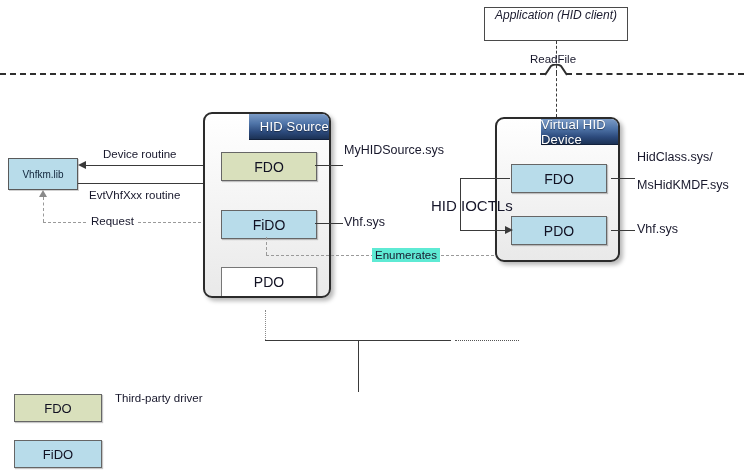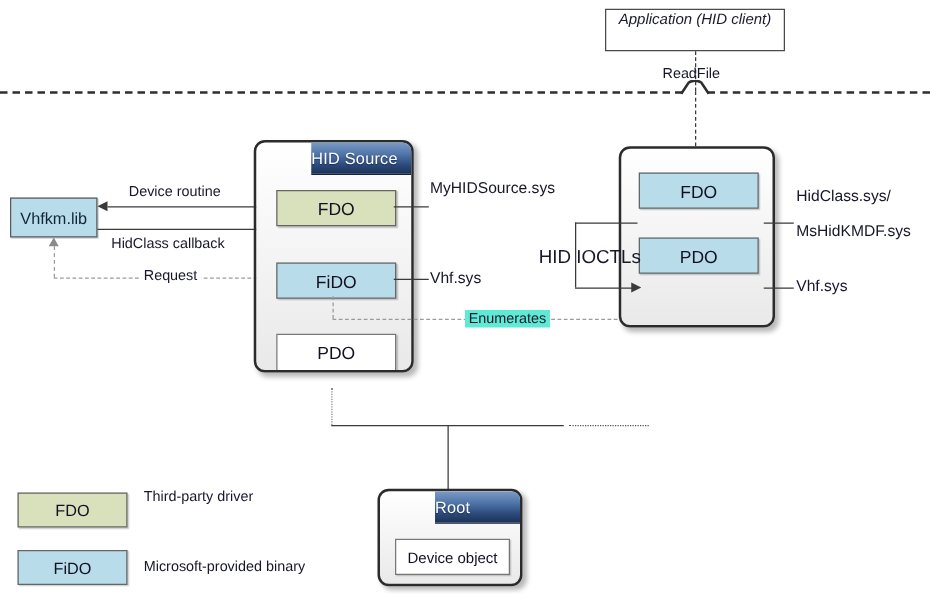--- a/index.html
+++ b/index.html
@@ -28,21 +28,21 @@
     box-sizing: border-box;
     font-style: italic;
   }
   .libbox {
     border: 1px solid #5a5a5a;
     background: #b8dcea;
     display: flex;
     align-items: center;
     justify-content: center;
     color: #10243a;
-    font-size: 13px;
+    font-size: 10px;
     box-sizing: border-box;
     box-shadow: 1px 1px 0 rgba(0,0,0,.18);
   }
 
   
   .device {
     box-sizing: border-box;
     border: 2px solid #2b2b2b;
     border-radius: 9px;
     background: linear-gradient(180deg,#ffffff 0%,#f3f3f3 55%,#e9e9e9 100%);
@@ -50,21 +50,21 @@
     overflow: hidden;
   }
   .device-header {
     height: 25px;
     background: linear-gradient(180deg,#7b9bc6 0%,#4f74a8 38%,#2c4a7c 72%,#1c3255 100%);
     border-bottom: 1px solid #12213c;
     color: #ffffff;
     font-size: 13px;
     display: flex;
     align-items: center;
-    justify-content: flex-start;
+    justify-content: flex-end;
     text-shadow: 0 1px 1px rgba(0,0,0,.45);
     letter-spacing: .2px;
     margin-left: 44px;
   }
   .device-body { position: relative; height: calc(100% - 26px); }
 
   
   .obj {
     position: absolute;
     box-sizing: border-box;
@@ -160,27 +160,27 @@
   <div class="libbox abs" style="left:8px; top:158px; width:70px; height:32px;">
     <span>Vhfkm.lib</span>
   </div>
 
   <div class="hline" style="left:86px; top:165px; width:147px;"></div>
   <div class="arr arr-l" style="left:78px; top:160.5px;"></div>
   <div class="lbl" style="left:103px; top:147px;">Device routine</div>
 
   <div class="hline" style="left:78px; top:183px; width:145px;"></div>
   <div class="arr arr-r" style="left:222px; top:178.5px;"></div>
-  <div class="lbl" style="left:89px; top:188px;">HidClass callback</div>
+  <div class="lbl" style="left:89px; top:188px;">EvtVhfXxx routine</div>
 
   <div class="hline-g" style="left:43px; top:222px; width:178px;"></div>
   <div class="arr arr-r-g" style="left:220px; top:218px;"></div>
   <div class="vline-g" style="left:43px; top:197px; height:25px;"></div>
   <div class="arr arr-u-g" style="left:39px; top:190px;"></div>
-  <div class="lbl" style="left:88px; top:214px; background:#ffffff; padding:0 3px;margin-left:24px;">Request</div>
+  <div class="lbl" style="left:88px; top:214px; background:#ffffff; padding:0 3px;">Request</div>
 
   <div class="device abs" style="left:203px; top:112px; width:128px; height:186px;">
     <div class="device-header">
       <span>HID Source</span>
     </div>
     <div class="device-body">
       <div class="obj green" style="left:16px; top:12px; width:96px; height:29px;">
         <span>FDO</span>
       </div>
       <div class="obj blue" style="left:16px; top:70px; width:96px; height:29px;">
@@ -198,20 +198,23 @@
   <div class="hline" style="left:315px; top:223px; width:28px;"></div>
   <div class="lbl lbl-lg" style="left:344px; top:215px;">Vhf.sys</div>
 
   <div class="vline-g" style="left:266px; top:237px; height:18px;"></div>
   <div class="hline-g" style="left:266px; top:255px; width:288px;"></div>
   <div class="vline-g" style="left:553px; top:243px; height:12px;"></div>
   <div class="arr arr-u-g" style="left:549px; top:237px;"></div>
   <div class="lbl" style="left:372px; top:248px; background:#5eead4; padding:0 3px;">Enumerates</div>
 
   <div class="device abs" style="left:495px; top:117px; width:125px; height:145px;">
+    <div class="device-header">
+      <span>Virtual HID Device</span>
+    </div>
     <div class="device-body">
       <div class="obj blue" style="left:14px; top:19px; width:96px; height:29px;">
         <span>FDO</span>
       </div>
       <div class="obj blue" style="left:14px; top:71px; width:96px; height:29px;">
         <span>PDO</span>
       </div>
     </div>
   </div>
 
@@ -228,34 +231,23 @@
   <div class="hline" style="left:611px; top:230px; width:24px;"></div>
   <div class="lbl lbl-lg" style="left:637px; top:222px;">Vhf.sys</div>
 
   <div class="vline-dot" style="left:265px; top:310px; height:30px;"></div>
 
   <div class="hline" style="left:265px; top:340px; width:186px;"></div>
   <div class="hline-dot" style="left:455px; top:340px; width:64px;"></div>
 
   <div class="vline" style="left:358px; top:340px; height:52px;"></div>
 
-  <div class="device abs" style="left:302px; top:391px; width:116px; height:78px;">
-    <div class="device-header">
-      <span>Root</span>
-    </div>
-    <div class="device-body">
-      <div class="obj white" style="left:12px; top:12px; width:92px; height:29px; font-size:12px;">
-        <span>Device object</span>
-      </div>
-    </div>
-  </div>
 
   <div class="legend-sw" style="left:14px; top:394px; width:88px; height:28px; background:#d9e0bc;">
     <span>FDO</span>
   </div>
   <div class="legend-txt" style="left:115px; top:392px;">Third-party driver</div>
 
   <div class="legend-sw" style="left:14px; top:440px; width:88px; height:28px; background:#b8dcea;">
     <span>FiDO</span>
   </div>
-  <div class="legend-txt" style="left:115px; top:448px;">Microsoft-provided binary</div>
 
 </div>
 
 </body></html>

